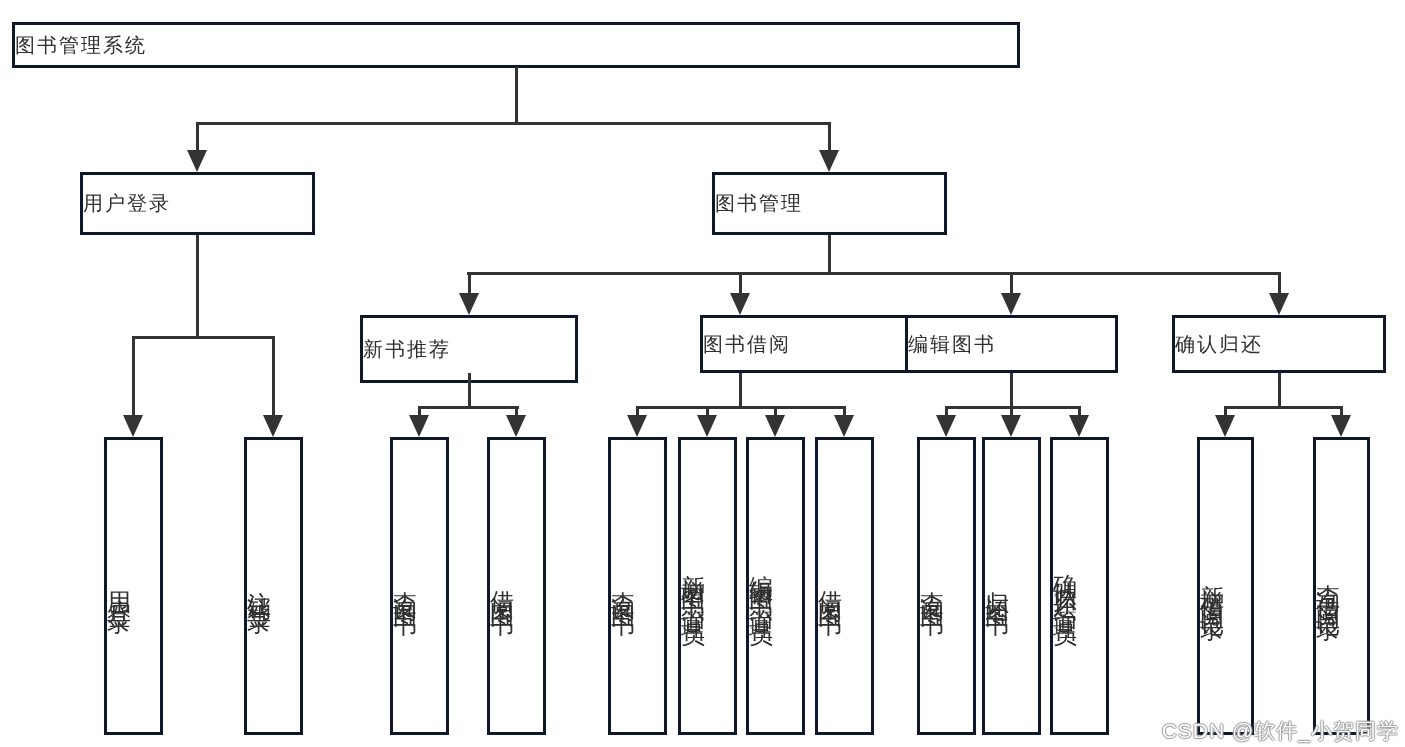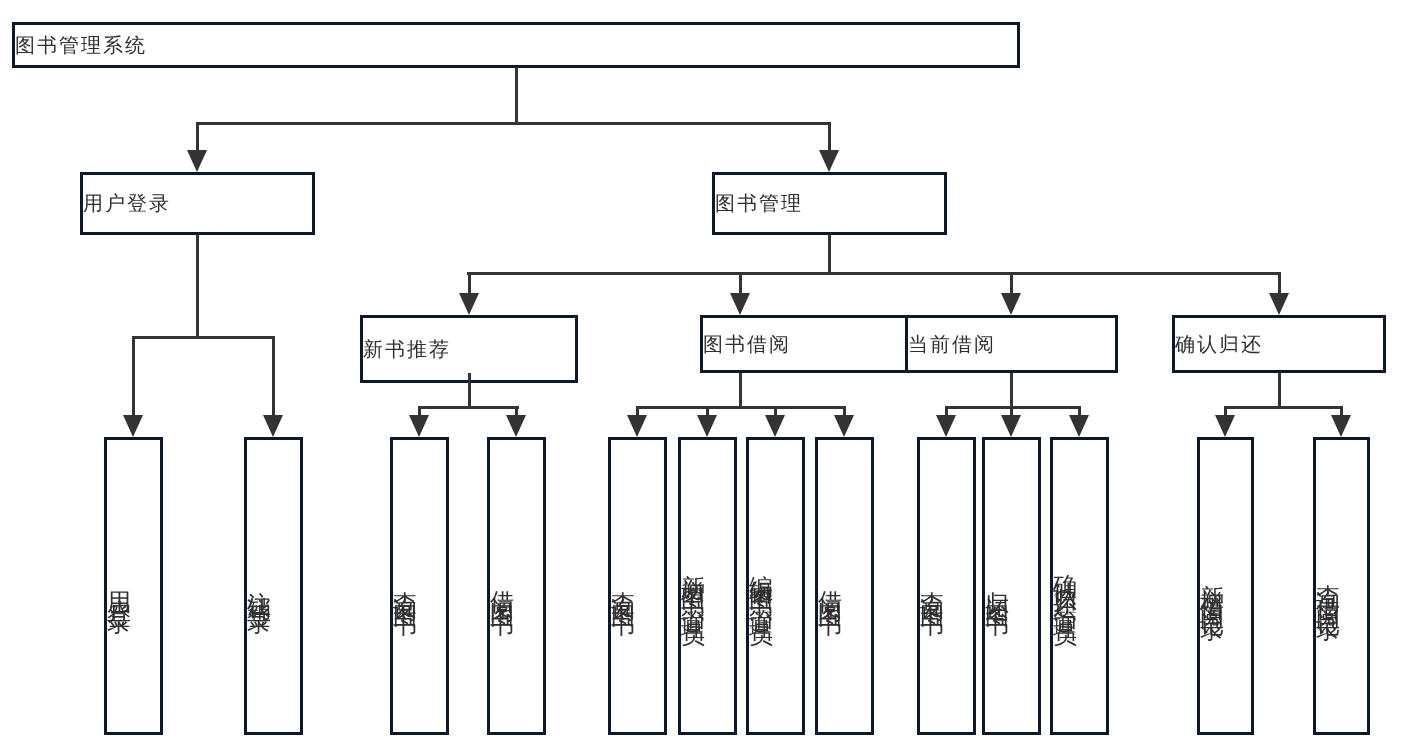--- a/index.html
+++ b/index.html
@@ -57,21 +57,21 @@
     <span class="hlabel">图书管理</span>
   </div>
 
   <div class="bx" style="left:360px;top:315px;width:218px;height:68px;">
     <span class="hlabel">新书推荐</span>
   </div>
   <div class="bx" style="left:660px;top:315px;width:215px;height:58px;margin-left:40px;">
     <span class="hlabel">图书借阅</span>
   </div>
   <div class="bx" style="left:905px;top:315px;width:213px;height:58px;">
-    <span class="hlabel">当前借阅</span>
+    <span class="hlabel">编辑图书</span>
   </div>
   <div class="bx" style="left:1172px;top:315px;width:214px;height:58px;">
     <span class="hlabel">确认归还</span>
   </div>
 
   <div class="bx vbox" style="left:104px;top:437px;">
     <span class="vlabel">用户登录</span>
   </div>
   <div class="bx vbox" style="left:244px;top:437px;">
     <span class="vlabel">注销登录</span>
@@ -166,14 +166,15 @@
   <div class="ln" style="left:1078px;top:406px;width:3px;height:11px;"></div>
   <div class="tri" style="left:1069px;top:415px;"></div>
 
   <div class="ln" style="left:1278px;top:373px;width:3px;height:36px;"></div>
   <div class="ln" style="left:1224px;top:406px;width:119px;height:3px;"></div>
   <div class="ln" style="left:1224px;top:406px;width:3px;height:11px;"></div>
   <div class="tri" style="left:1215px;top:415px;"></div>
   <div class="ln" style="left:1340px;top:406px;width:3px;height:11px;"></div>
   <div class="tri" style="left:1331px;top:415px;"></div>
 
+  <div class="wm">CSDN @软件_小贺同学</div>
 
 </div>
 
 </body></html>

